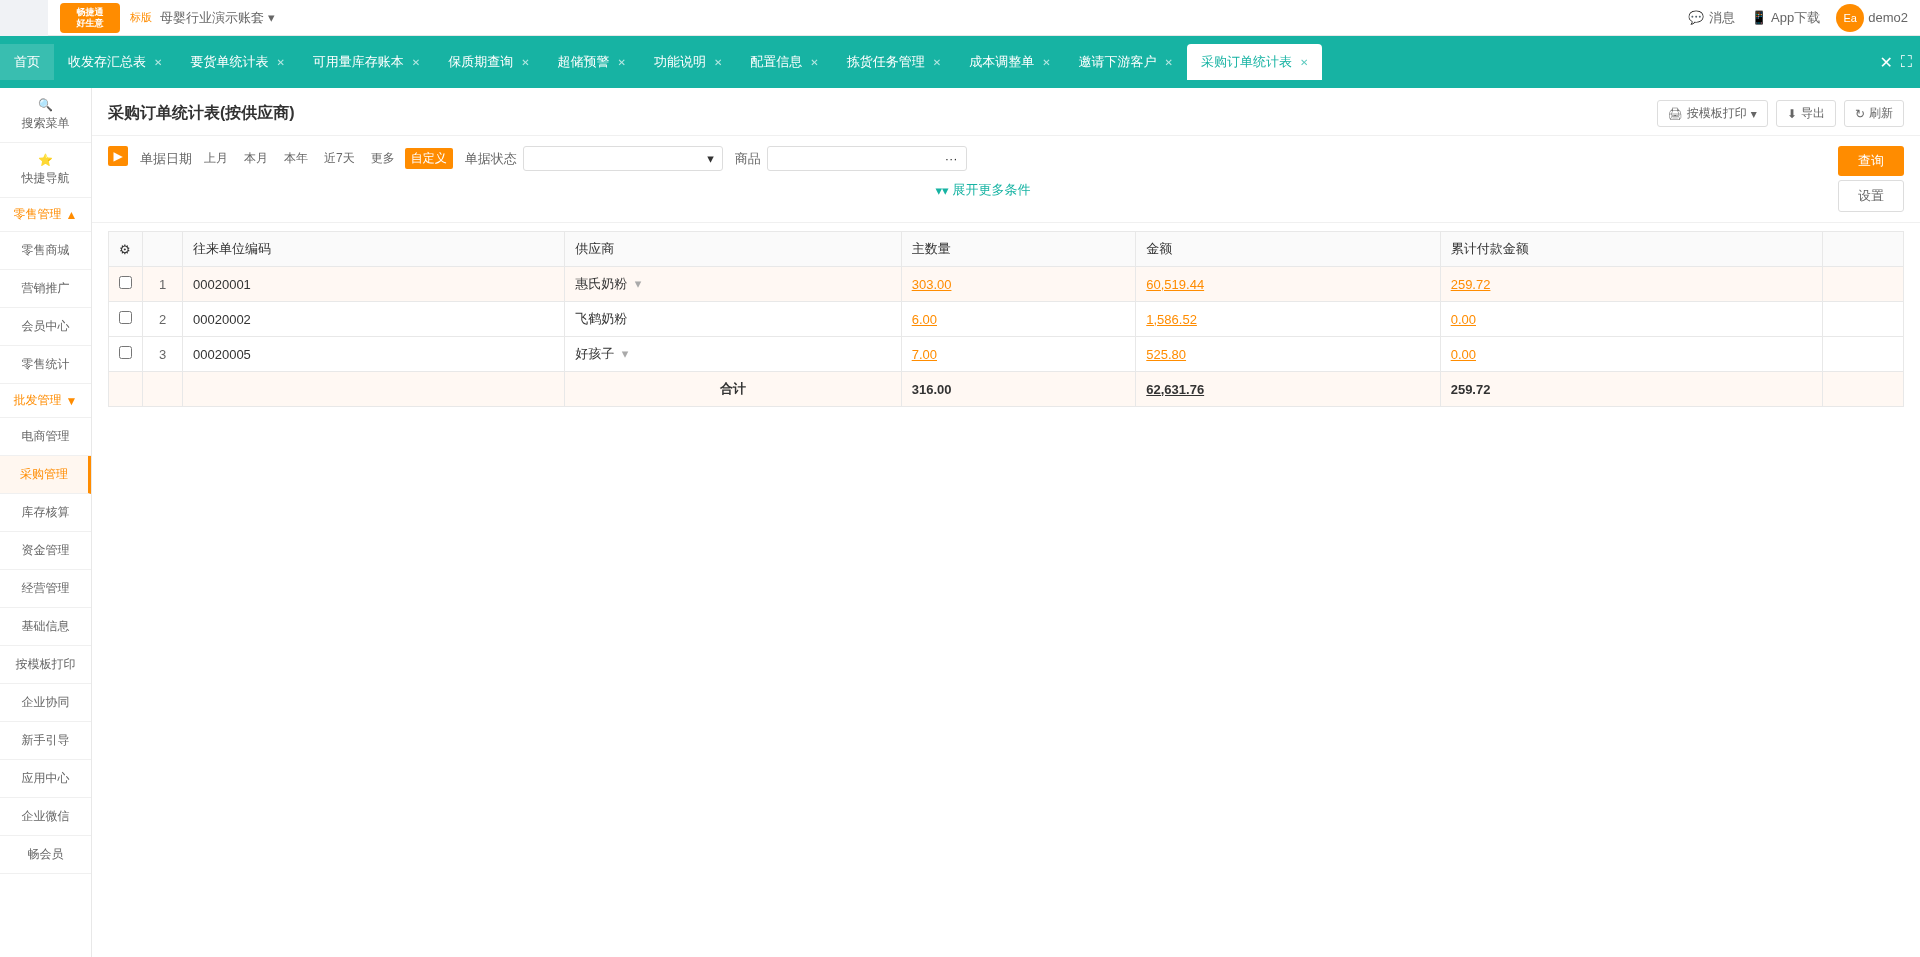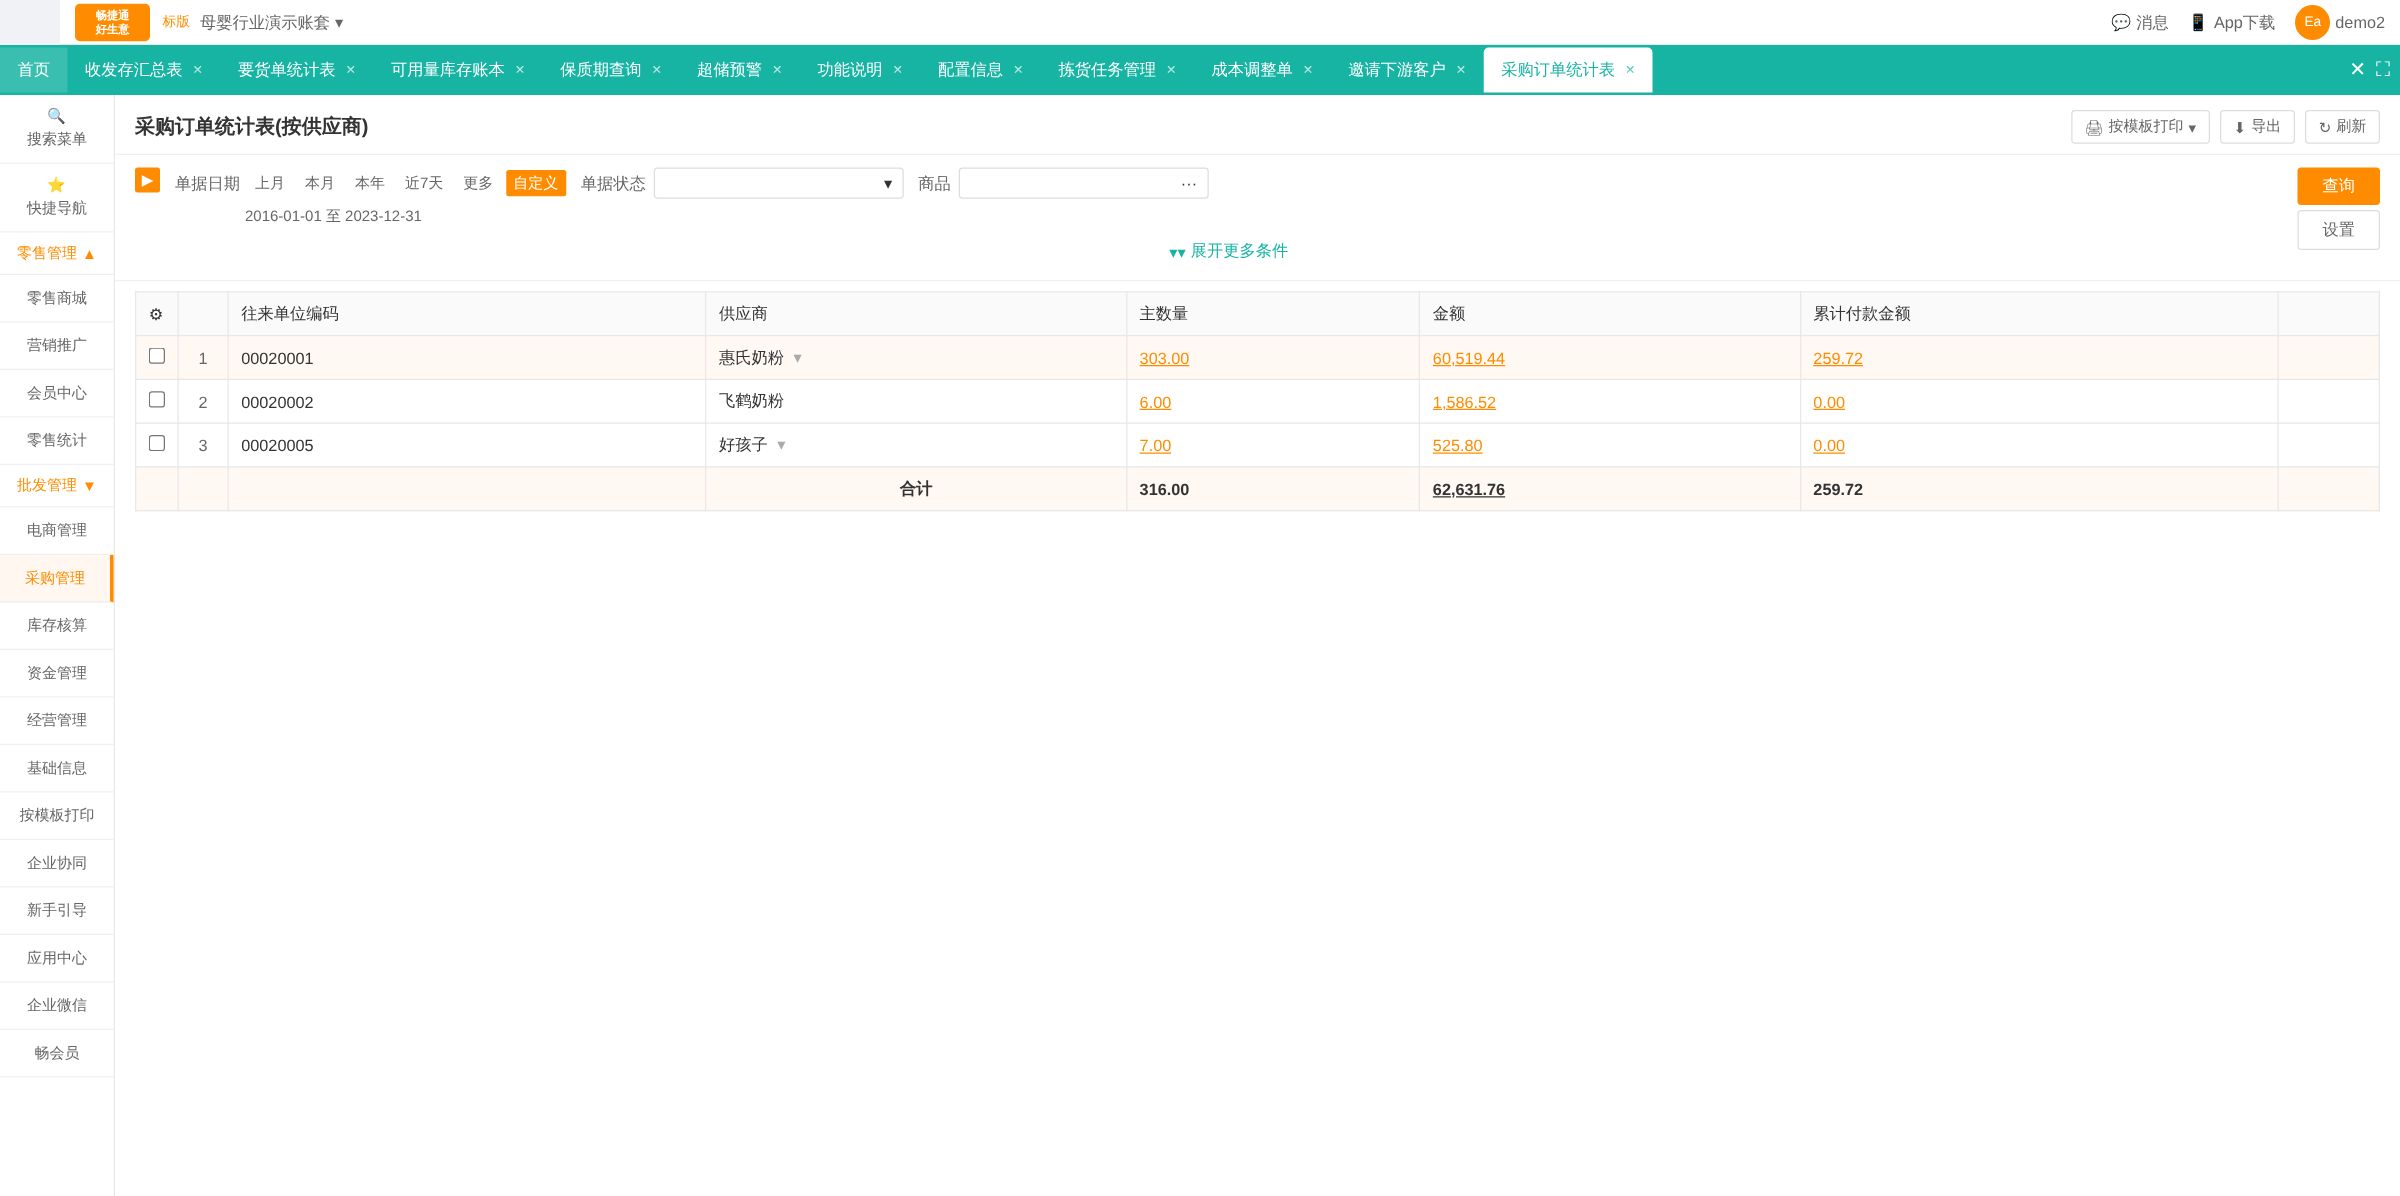--- a/index.html
+++ b/index.html
@@ -8,21 +8,21 @@
     
     .top-bar { height: 36px; background: #fff; display: flex; align-items: center; padding: 0 12px; border-bottom: 1px solid #e8e8e8; justify-content: space-between; margin-left: 48px; }
     .top-bar-left { display: flex; align-items: center; gap: 8px; }
     .logo { width: 60px; height: 30px; background: #ff8c00; border-radius: 4px; display: flex; align-items: center; justify-content: center; color: #fff; font-size: 11px; font-weight: bold; }
     .dropdown-selector { display: flex; align-items: center; color: #666; font-size: 13px; cursor: pointer; gap: 4px; }
     .top-bar-right { display: flex; align-items: center; gap: 16px; color: #666; font-size: 13px; }
     .top-bar-right .icon-btn { display: flex; align-items: center; gap: 4px; cursor: pointer; }
     .avatar { width: 28px; height: 28px; border-radius: 50%; background: #ff8c00; display: flex; align-items: center; justify-content: center; color: #fff; font-size: 12px; }
 
     
-    .nav-tabs { height: 40px; background: #17b3a3; display: flex; align-items: center; padding: 0 0; overflow: hidden; }
+    .nav-tabs { height: 52px; background: #17b3a3; display: flex; align-items: center; padding: 0 0; overflow: hidden; }
     .nav-tab { padding: 0 14px; height: 36px; display: flex; align-items: center; color: #fff; font-size: 13px; cursor: pointer; white-space: nowrap; gap: 4px; position: relative; }
     .nav-tab.active { background: #fff; color: #17b3a3; border-radius: 4px 4px 0 0; }
     .nav-tab.home { background: rgba(255,255,255,0.15); }
     .nav-tab .close-btn { font-size: 10px; opacity: 0.7; margin-left: 4px; }
     .nav-tabs-right { margin-left: auto; display: flex; align-items: center; gap: 8px; padding-right: 8px; }
     .nav-tabs-right .icon-btn { color: #fff; cursor: pointer; font-size: 16px; }
 
     
     .layout { display: flex; height: calc(957px - 72px); }
     .sidebar { width: 92px; background: #fff; border-right: 1px solid #e8e8e8; display: flex; flex-direction: column; overflow-y: auto; flex-shrink: 0; }
@@ -281,27 +281,20 @@
               </div>
               <div class="filter-item">
                 <span class="filter-label">商品</span>
                 <div class="filter-select" style="min-width:200px;">
                   <span></span>
                   <span>···</span>
                 </div>
               </div>
             </div>
 
-            <div style="margin-bottom:6px; margin-left:56px;">
-              <span class="date-range">
-                <span>2016-01-01</span>
-                <span> 至 </span>
-                <span>2023-12-31</span>
-              </span>
-            </div>
 
             <div style="text-align:center; margin-top:4px;">
               <div class="expand-more">
                 <span>▾▾</span>
                 <span>展开更多条件</span>
               </div>
             </div>
           </div>
 
           <div style="display:flex; flex-direction:column; gap:4px;">

